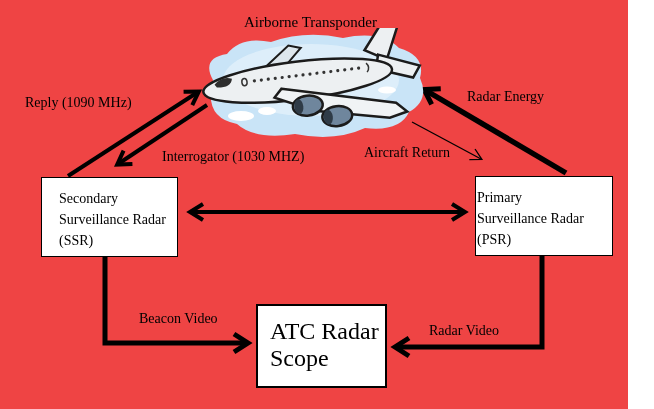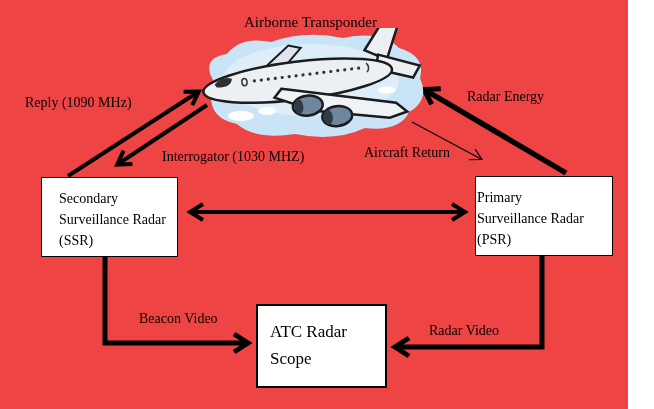--- a/index.html
+++ b/index.html
@@ -31,21 +31,21 @@
     box-sizing: border-box;
     font-size: 14px;
     line-height: 21px;
   }
   .node-box .box-line { display: block; }
   #ssr-box   { left: 41px;  top: 177px; width: 137px; height: 80px; padding: 10px 4px 8px 17px; }
   #psr-box   { left: 475px; top: 176px; width: 138px; height: 80px; padding: 10px 4px 0 1px; }
   #atc-box   {
     left: 256px; top: 304px; width: 131px; height: 84px;
     border-width: 2px;
-    font-size: 17px; line-height: 27px;
+    font-size: 24px; line-height: 27px;
     padding: 12px 4px 0 12px;
   }
   #label-airborne       { left: 244px; top: 14px;  font-size: 15px; }
   #label-reply          { left: 25px;  top: 95px; }
   #label-interrogator   { left: 162px; top: 149px; }
   #label-radar-energy   { left: 467px; top: 89px; }
   #label-aircraft-return{ left: 364px; top: 145px; }
   #label-sync           { left: 267px; top: 222px; }
   #label-beacon-video   { left: 139px; top: 311px; }
   #label-radar-video    { left: 429px; top: 323px; }

